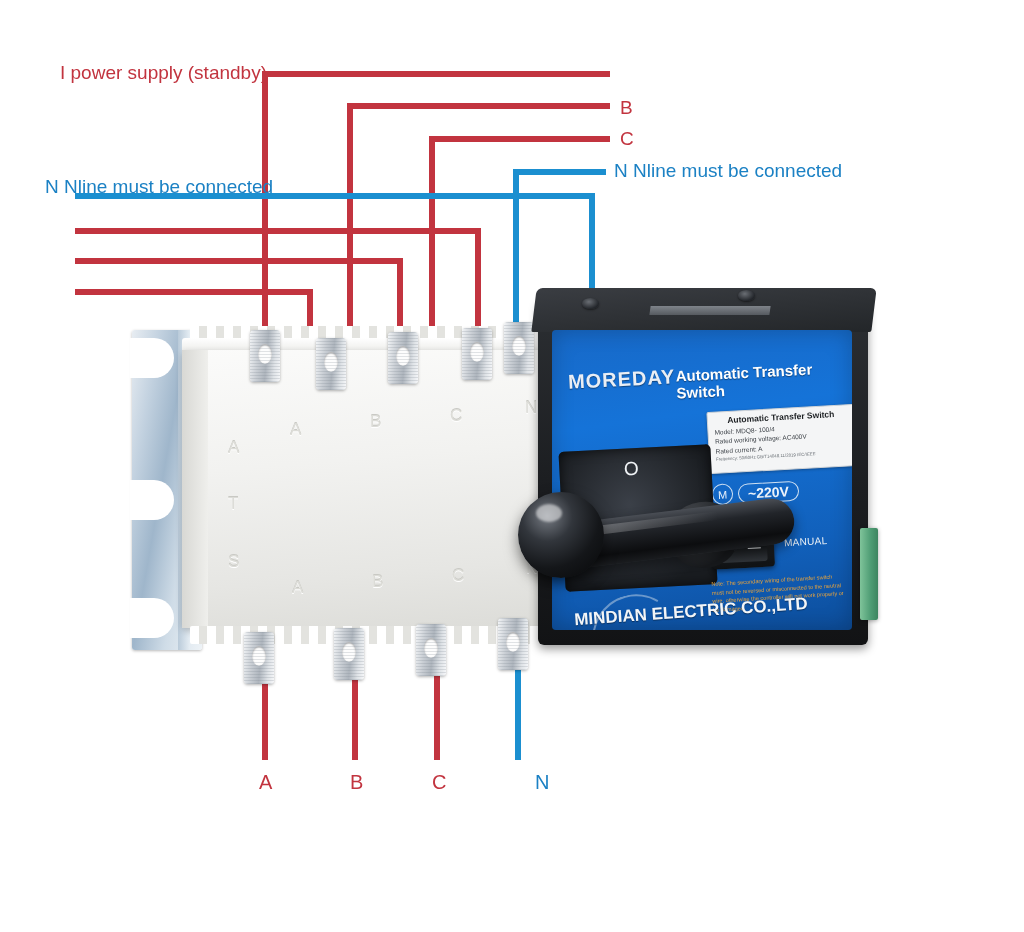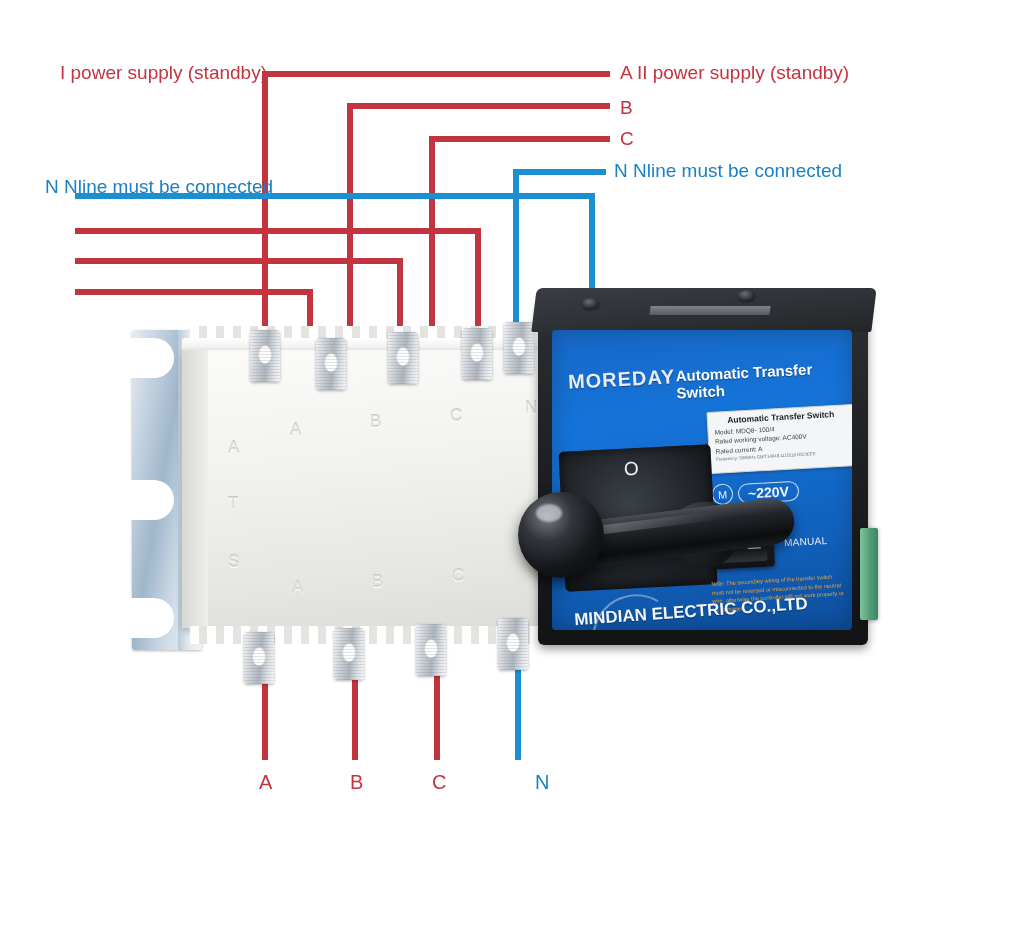--- a/index.html
+++ b/index.html
@@ -188,21 +188,20 @@
 
       <path d="M265,680 L265,760" stroke="#c2343f" stroke-width="6"></path>
       <path d="M355,672 L355,760" stroke="#c2343f" stroke-width="6"></path>
       <path d="M437,668 L437,760" stroke="#c2343f" stroke-width="6"></path>
       <path d="M518,660 L518,760" stroke="#1b8fd0" stroke-width="6"></path>
     </g>
   </svg>
 
   <div class="lbl lbl-red lbl-lg" id="lbl-supply1">I power supply (standby)</div>
   <div class="lbl lbl-blue lbl-md" id="lbl-nline-left">N Nline must be connected</div>
-  <div class="lbl lbl-red lbl-lg" id="lbl-supply2">A II power supply (standby)</div>
   <div class="lbl lbl-red lbl-lg" id="lbl-b">B</div>
   <div class="lbl lbl-red lbl-lg" id="lbl-c">C</div>
   <div class="lbl lbl-blue lbl-lg" id="lbl-nline-right">N Nline must be connected</div>
 
   <div id="device">
 
     <div class="bracket">
       <div class="rib"></div>
       <div class="slot s1"></div>
       <div class="slot s2"></div>

